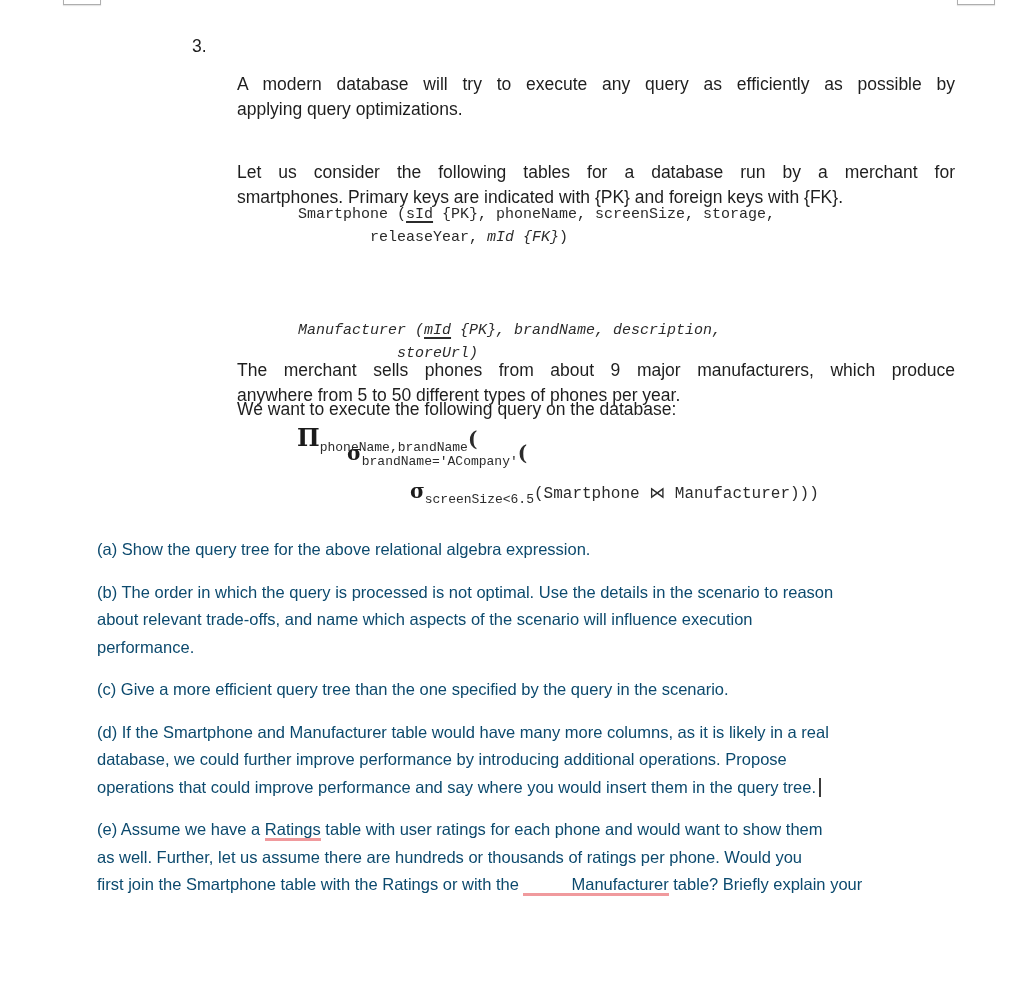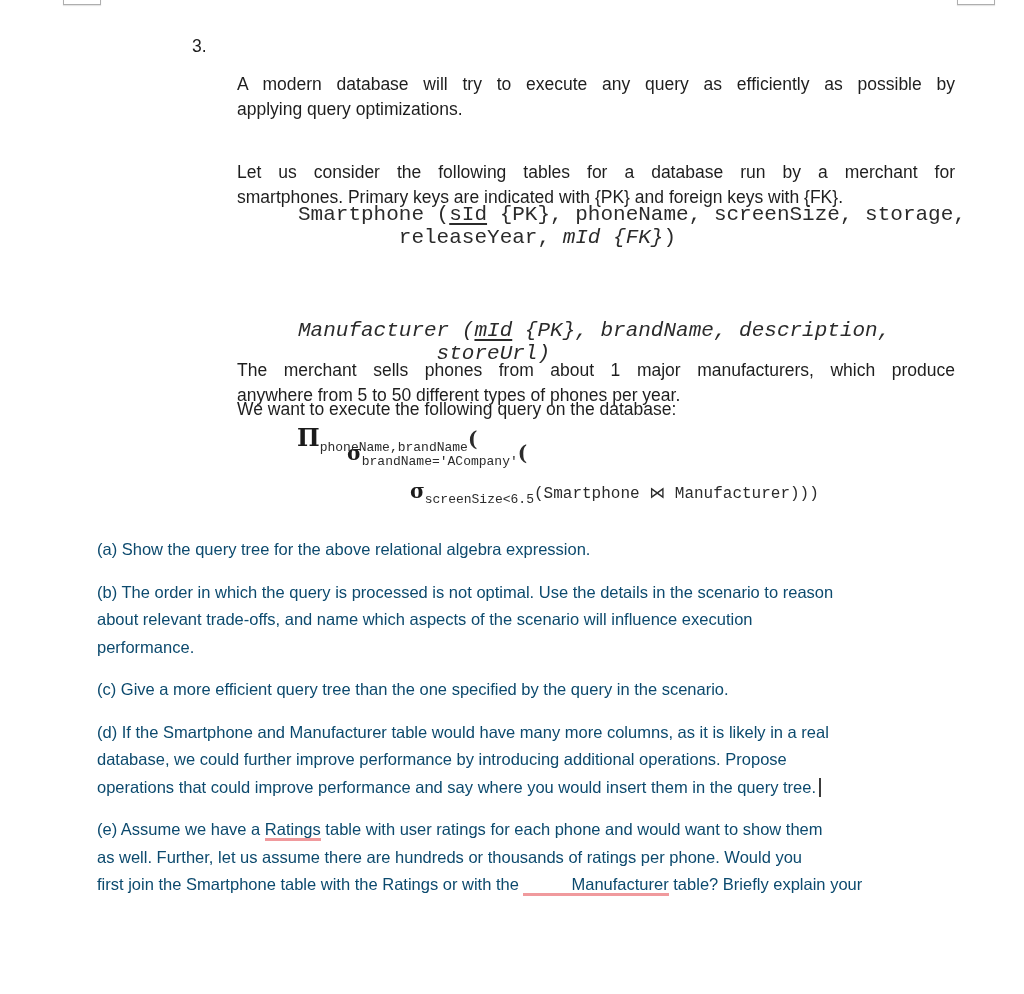--- a/index.html
+++ b/index.html
@@ -31,21 +31,21 @@
   #intro .body { width: 718px; }
   .para { margin: 0; font-size: 17.5px; line-height: 25px; }
   .para + .para { margin-top: 15px; }
   .jline { display: block; text-align: justify; text-align-last: justify; margin-top: 38px; }
   .nline { display: block; }
 
   
   #schema {
     left: 298px; top: 157px;
     font-family: "Liberation Mono", monospace;
-    font-size: 21px; line-height: 23px;
+    font-size: 15px; line-height: 23px;
     color: #2b2b2b;
     white-space: pre;
   }
   .rel { margin: 0; }
   .rel + .rel { margin-top: 24px; font-style: italic; }
   .pk { text-decoration: underline; text-underline-offset: 3px; text-decoration-thickness: 1.5px; }
   .fk { font-style: italic; }
 
   #scenario { left: 237px; top: 320px; width: 718px; }
   #query-intro { left: 237px; top: 382px; width: 718px; }
@@ -113,21 +113,21 @@
   </div>
 
   <div id="schema" class="block">
     <div class="rel"><span>Smartphone (</span><span class="pk">sId</span><span> {PK}, phoneName, screenSize, storage,</span>
 <span>        releaseYear, </span><span class="fk">mId {FK}</span><span>)</span></div>
     <div class="rel"><span>Manufacturer (</span><span class="pk">mId</span><span> {PK}, brandName, description,</span>
 <span>           storeUrl)</span></div>
   </div>
 
   <div id="scenario" class="block para">
-    <span class="jline">The merchant sells phones from about 1 major manufacturers, which produce</span>
+    <span class="jline">The merchant sells phones from about 9 major manufacturers, which produce</span>
     <span class="nline">anywhere from 5 to 50 different types of phones per year.</span>
   </div>
 
   <div id="query-intro" class="block para">
     <span class="nline">We want to execute the following query on the database:</span>
   </div>
 
   <div id="algebra" class="block">
     <div class="ra-line ra-1"><span class="ra-sym ra-pi">Π</span><span class="ra-sub">phoneName,brandName</span><span class="ra-paren">(</span></div>
     <div class="ra-line ra-2"><span class="ra-sym ra-sigma">σ</span><span class="ra-sub">brandName='ACompany'</span><span class="ra-paren">(</span></div>

